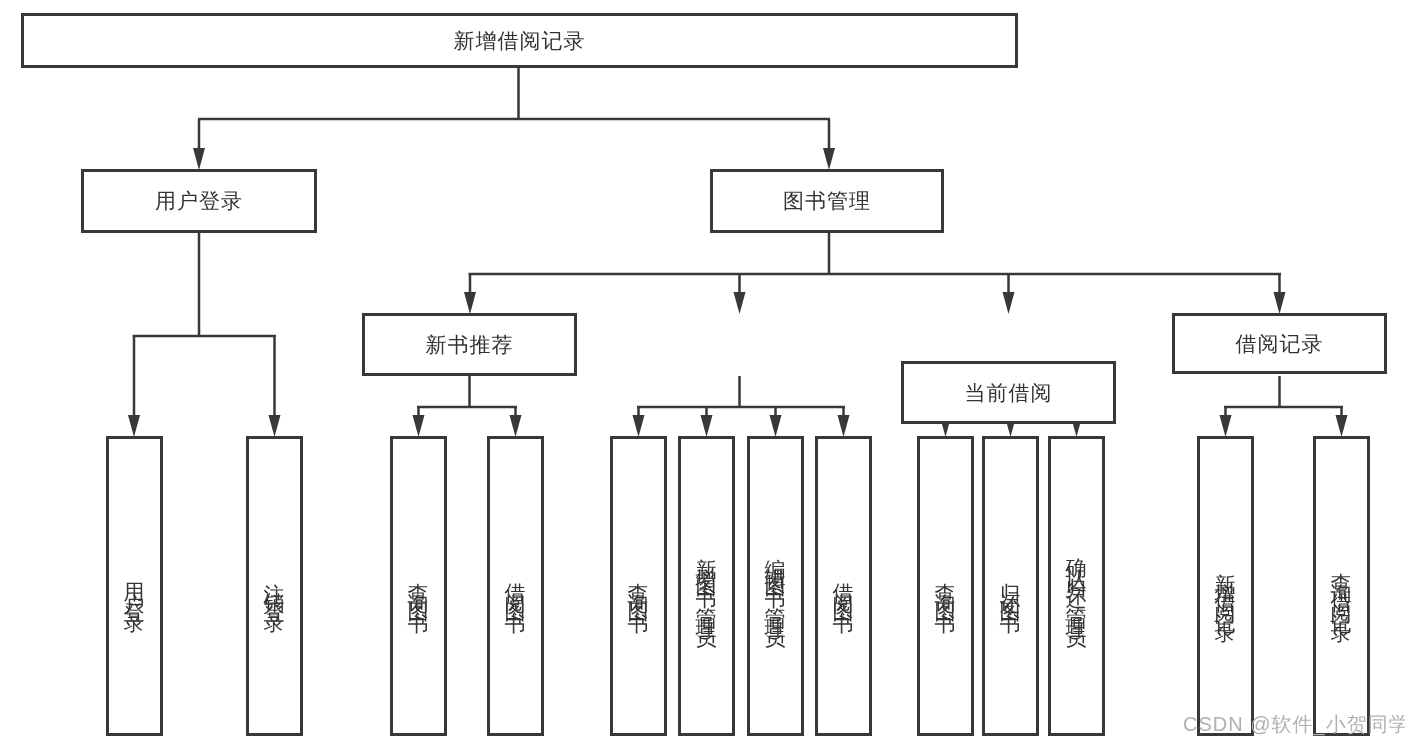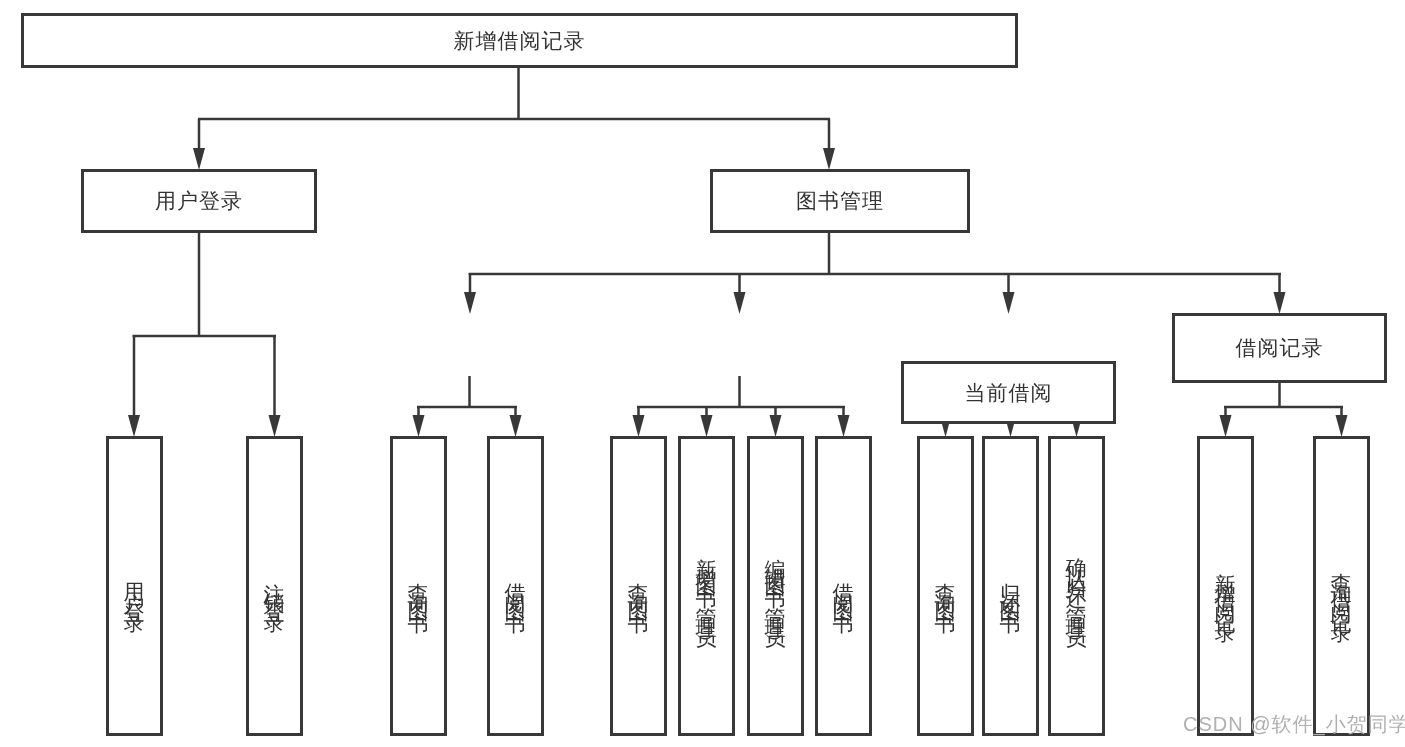--- a/index.html
+++ b/index.html
@@ -99,28 +99,31 @@
     </g>
   </svg>
 
   <div class="node" style="left:21px; top:13px; width:997px; height:55px;">
     <span class="hlabel">新增借阅记录</span>
   </div>
 
   <div class="node" style="left:81px; top:169px; width:236px; height:64px;">
     <span class="hlabel">用户登录</span>
   </div>
-  <div class="node" style="left:710px; top:169px; width:260px; height:64px;justify-content:center;">
+  <div class="node" style="left:710px; top:169px; width:234px; height:64px;justify-content:center;">
     <span class="hlabel">图书管理</span>
   </div>
 
+  <div class="node" style="left:362px; top:313px; width:215px; height:63px;">
+    <span class="hlabel">新书推荐</span>
+  </div>
   <div class="node" style="left:901px; top:313px; width:215px; height:63px;margin-top:48px;">
     <span class="hlabel">当前借阅</span>
   </div>
-  <div class="node" style="left:1172px; top:313px; width:215px; height:70px;">
+  <div class="node" style="left:1172px; top:313px; width:215px; height:61px;">
     <span class="hlabel">借阅记录</span>
   </div>
 
   <div class="node vbox" style="left:106px; top:436px; width:57px; height:300px;">
     <span class="vlabel">用户登录</span>
   </div>
   <div class="node vbox" style="left:246px; top:436px; width:57px; height:300px;">
     <span class="vlabel">注销登录</span>
   </div>
 

